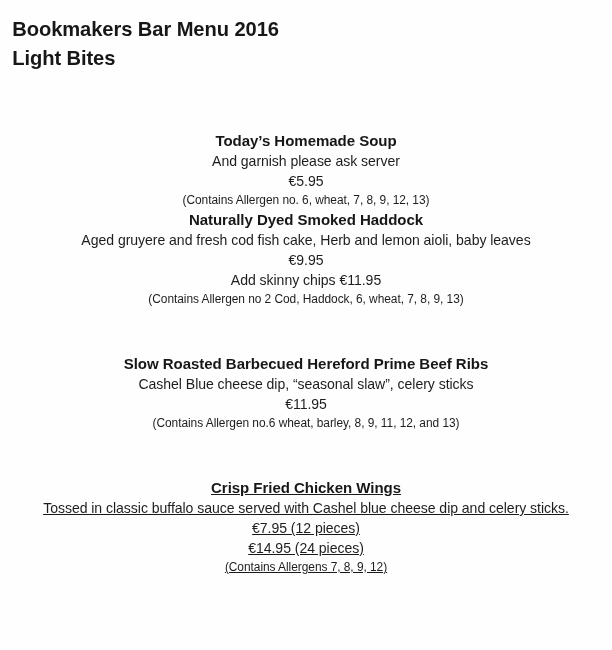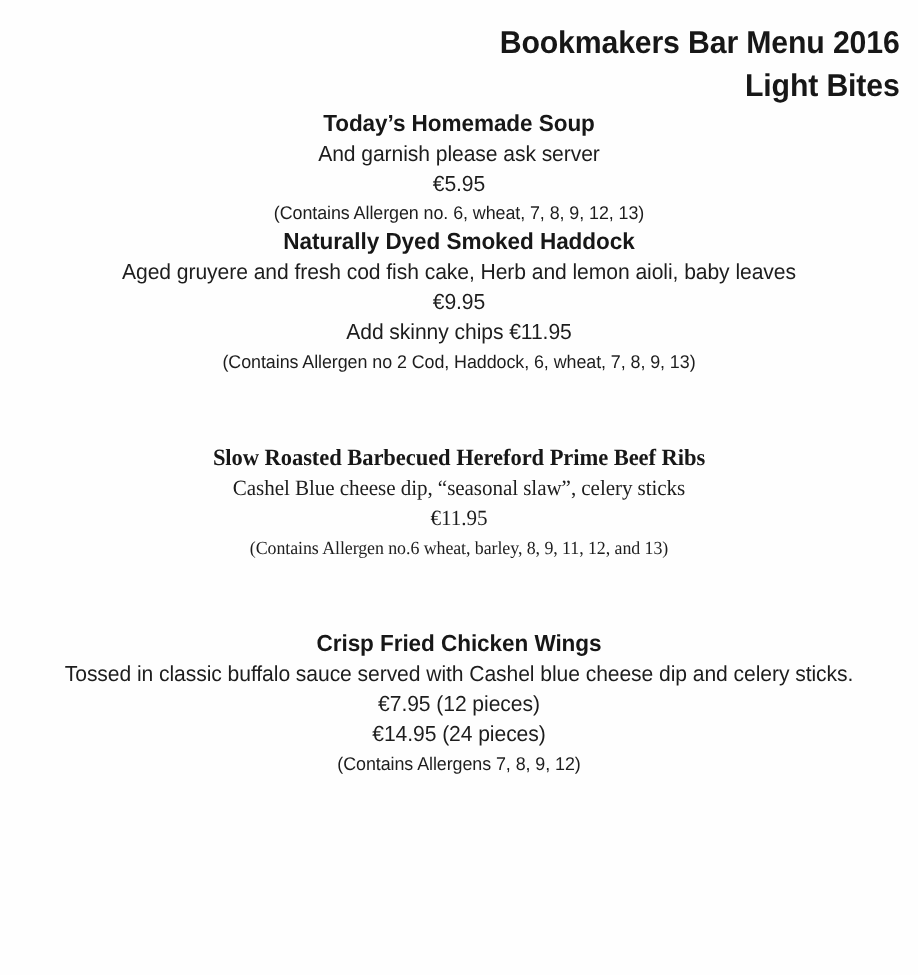--- a/index.html
+++ b/index.html
@@ -20,21 +20,21 @@
     width: 612px;
     height: 650px;
     box-sizing: border-box;
     background: #fefefe;
     padding: 0;
     position: relative;
   }
 
   
   .masthead {
-    text-align: right;
+    text-align: left;
     padding-top: 14px;
   }
   .masthead-line {
     display: block;
     font-weight: bold;
     font-size: 21px;
     line-height: 29px;
     letter-spacing: -0.1px;
     color: #171717;
     transform: scaleX(0.96);
@@ -42,24 +42,24 @@
   }
 
   
   .menu-items {
     margin-top: 0;
   }
   .menu-item {
     text-align: center;
     width: 100%;
   }
-  .menu-item.item-soup     { }
+  .menu-item.item-soup     { margin-top: 58px; }
   .menu-item.item-haddock  { }
-  .menu-item.item-ribs     { margin-top: 45px; font-family: Liberation Serif, serif; }
-  .menu-item.item-wings    { margin-top: 45px; }
+  .menu-item.item-ribs     { margin-top: 45px; }
+  .menu-item.item-wings    { margin-top: 45px; text-decoration: underline; }
 
   .item-name {
     display: block;
     font-weight: bold;
     font-size: 15.5px;
     line-height: 21px;
     color: #171717;
     letter-spacing: -0.05px;
     transform: scaleX(0.97);
     transform-origin: center;

